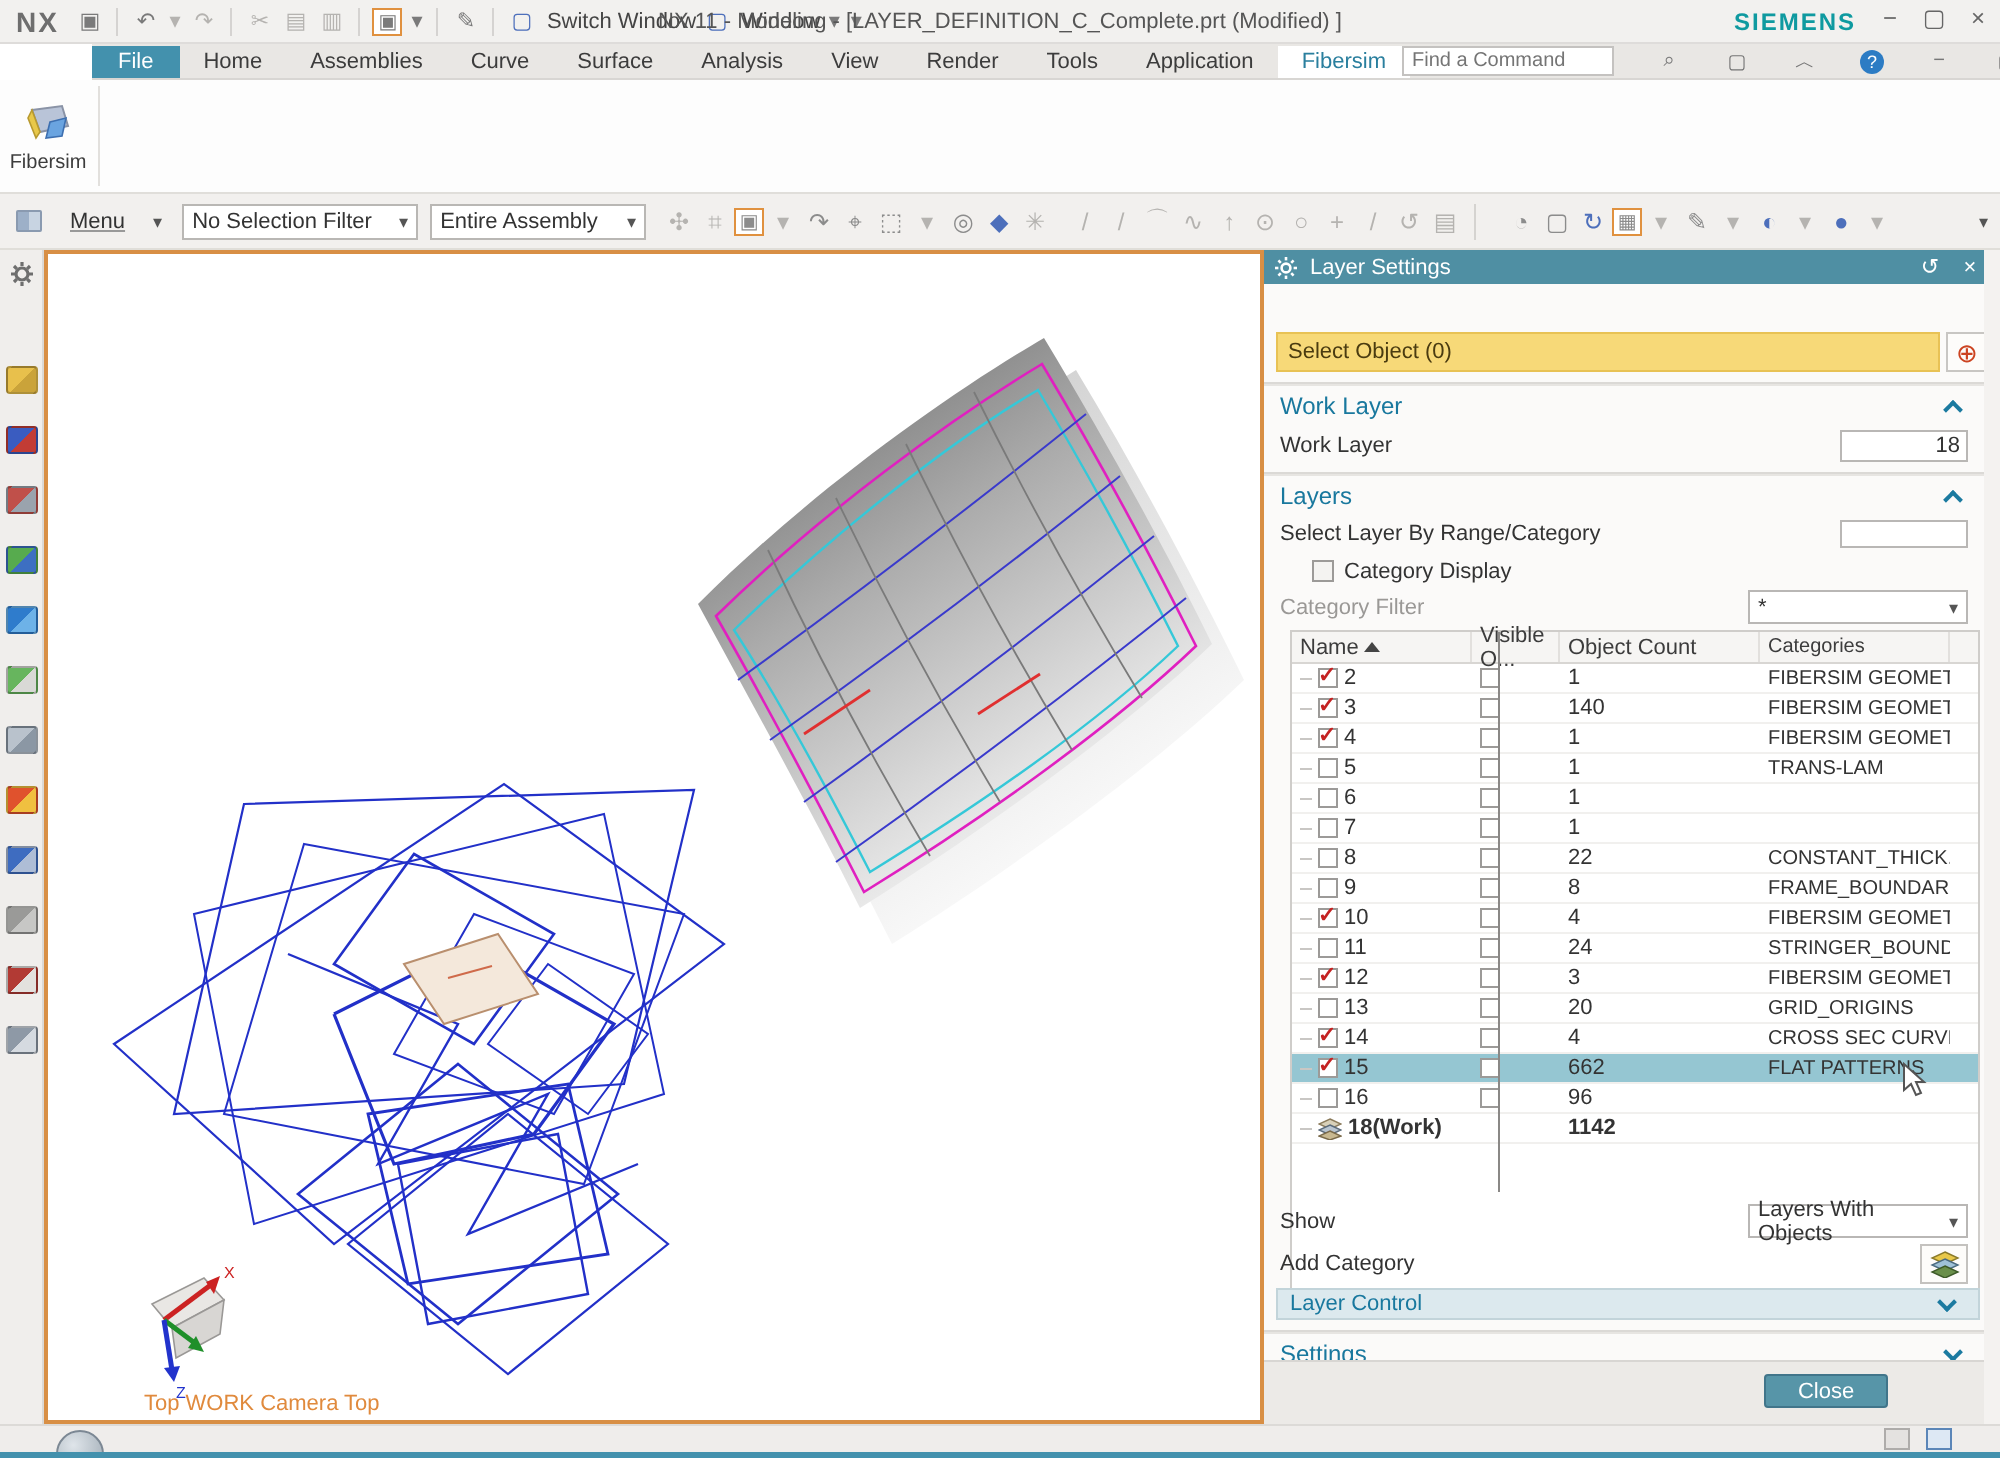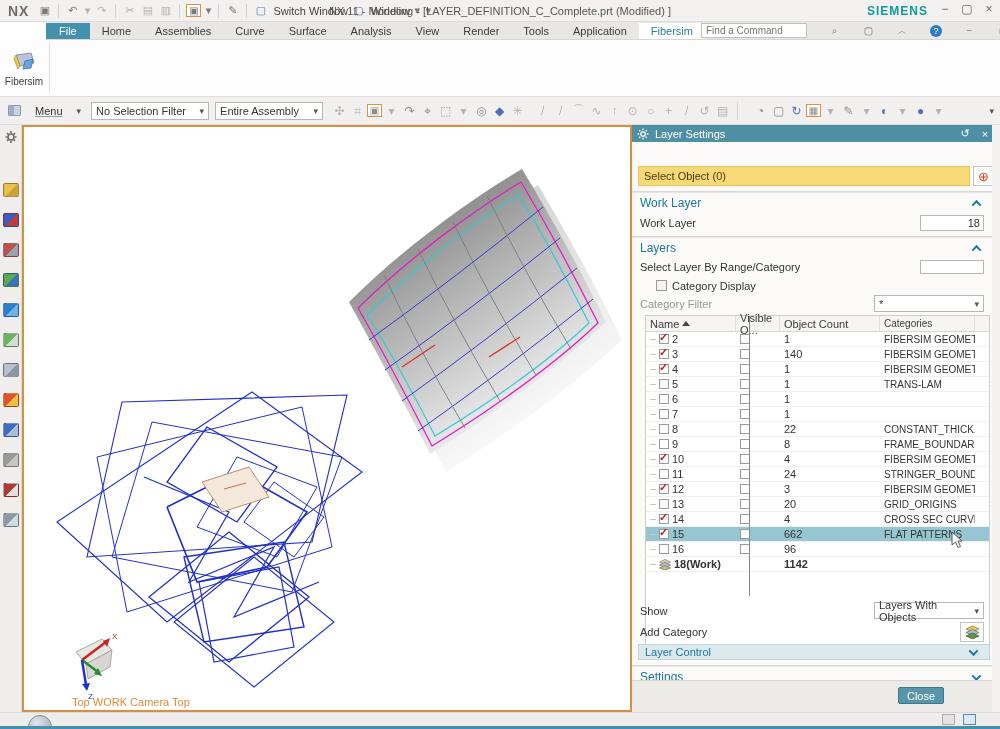--- a/index.html
+++ b/index.html
@@ -103,21 +103,21 @@
   .tree-dash { width:6px; height:1px; background:#c9c7c4; flex:none; }
   .rcb { width:10px; height:10px; border:1px solid #9c9a98; background:#fff; flex:none; position:relative; }
   .rcb .ck { position:absolute; left:-1px; top:-4px; color:#c42222; font-size:11px; font-weight:bold; }
   .namecol-div { position:absolute; left:103px; top:0; width:1px; height:280px; background:#8a8886; }
   .workrow { font-weight:bold; }
 
   .lc-bar { position:absolute; left:6px; width:352px; height:16px; background:#dce9ee; border:1px solid #c2d4da;
             display:flex; align-items:center; }
   .lc-bar .t { color:#19789e; font-size:11px; padding-left:6px; flex:1; }
   .footer { position:absolute; left:0; top:555px; width:360px; height:32px; background:#eceae7; border-top:1px solid #d8d6d3; }
-  .close-btn { position:absolute; right:48px; top:6px; width:46px; height:17px; background:#5795a8; border:1px solid #41758a;
+  .close-btn { position:absolute; right:48px; top:6px; width:62px; height:17px; background:#5795a8; border:1px solid #41758a;
                color:#fff; font-size:11px; display:flex; align-items:center; justify-content:center; border-radius:2px; }
   .panel-gutter { position:absolute; left:992px; top:125px; width:8px; height:587px; background:#f4f2f0; }
 
   
   .statusbar { position:absolute; left:0; top:712px; width:1000px; height:14px; background:#efedeb; border-top:1px solid #dcdad7; }
   .sb-circle { position:absolute; left:28px; top:2px; width:24px; height:24px; border-radius:50%;
                background:radial-gradient(circle at 35% 30%, #dfe5ea, #9aa6b0); border:1px solid #7c8894; }
   .sb-icons { position:absolute; right:24px; top:1px; display:flex; gap:8px; }
   .sb-ico { width:13px; height:11px; border:1px solid #aeacaa; background:#e4e2e0; }
   .sb-ico.b { border:1px solid #5b86b8; background:#dde8f4; }

